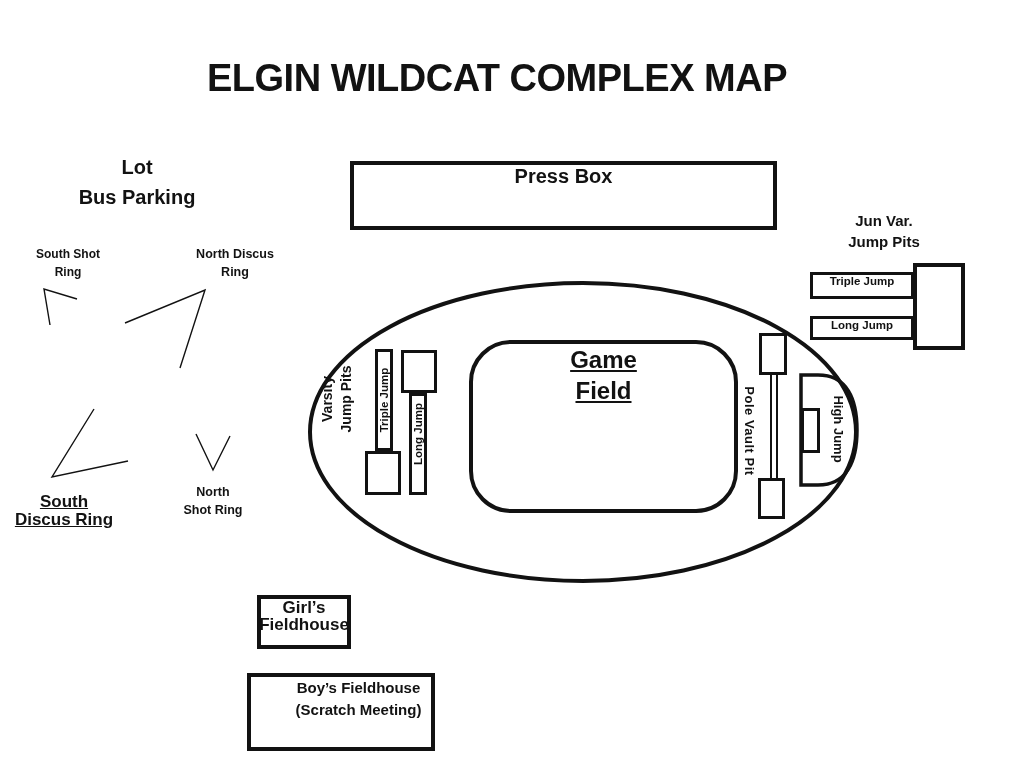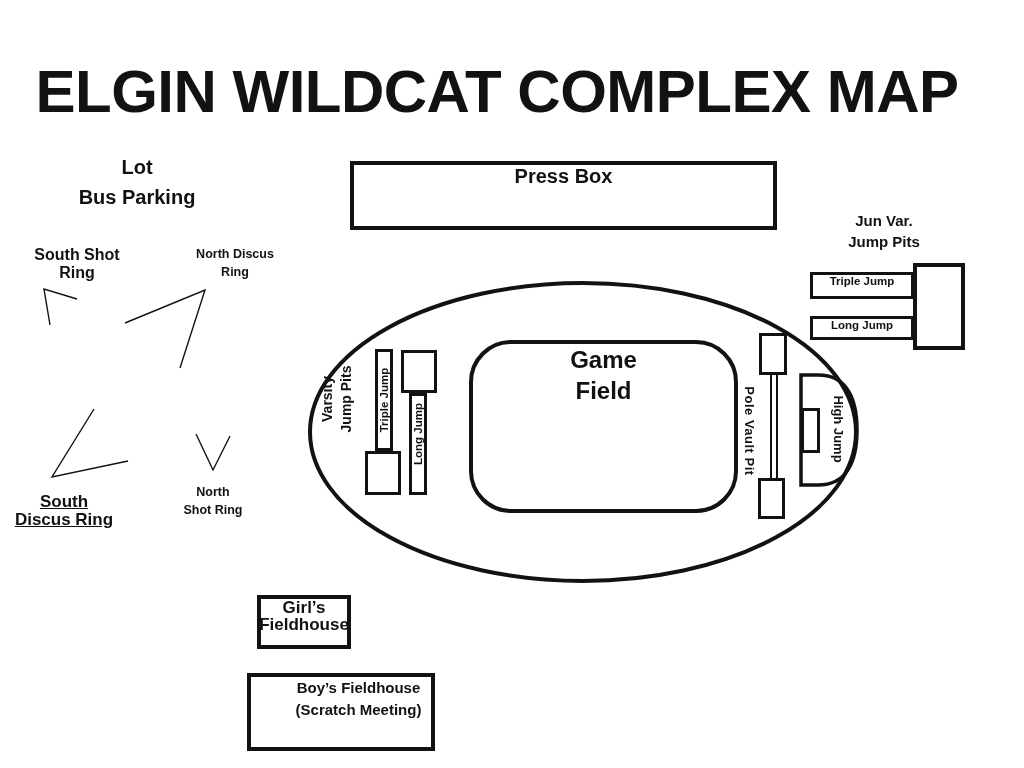--- a/index.html
+++ b/index.html
@@ -19,21 +19,21 @@
     position:absolute;font-weight:bold;text-align:center;white-space:nowrap;
   }
   .center-x{transform:translateX(-50%);}
   .rot{
     position:absolute;font-weight:bold;white-space:nowrap;text-align:center;
     transform:translate(-50%,-50%) rotate(-90deg);
   }
   .rot.cw{transform:translate(-50%,-50%) rotate(90deg);}
   .line{display:block;}
   svg{position:absolute;left:0;top:0;}
-  #title{top:57px;left:497px;transform:translateX(-50%);font-size:60px;font-weight:bold;letter-spacing:-0.5px;white-space:nowrap;}
+  #title{top:57px;left:497px;transform:translateX(-50%);font-size:38px;font-weight:bold;letter-spacing:-0.5px;white-space:nowrap;}
 </style>
 </head>
 <body>
 
 <div id="stage">
 
   <svg width="1024" height="768" viewBox="0 0 1024 768">
     <ellipse cx="583" cy="432" rx="273" ry="149" fill="none" stroke="#121212" stroke-width="4"></ellipse>
     <path d="M801,375 L818,375 C847,375 857,399 857,430 C857,461 847,485 818,485 L801,485 Z" fill="none" stroke="#121212" stroke-width="3.5"></path>
     <polyline points="77,299 44,289 50,325" fill="none" stroke="#121212" stroke-width="1.4"></polyline>
@@ -69,34 +69,34 @@
     <span class="line">Varsity</span>
     <span class="line">Jump Pits</span>
   </div>
   <div class="box thin" style="left:375px;top:349px;width:18px;height:102px;"></div>
   <div class="box thin" style="left:365px;top:451px;width:36px;height:44px;"></div>
   <div class="rot" style="left:384px;top:400px;font-size:11.5px;">Triple Jump</div>
   <div class="box thin" style="left:401px;top:350px;width:36px;height:43px;"></div>
   <div class="box thin" style="left:409px;top:393px;width:18px;height:102px;"></div>
   <div class="rot" style="left:418px;top:434px;font-size:11.5px;">Long Jump</div>
 
-  <div class="box" style="left:469px;top:340px;width:269px;height:173px;border-radius:42px;font-size:24px;line-height:31px;">
+  <div class="box" style="left:469px;top:340px;width:269px;height:173px;border-radius:42px;font-size:24px;line-height:31px;text-decoration:underline;">
     <span class="line">Game</span>
     <span class="line">Field</span>
   </div>
 
   <div class="box thin" style="left:759px;top:333px;width:28px;height:42px;"></div>
   <div class="abs" style="left:770px;top:375px;width:8px;height:103px;box-sizing:border-box;border-left:2px solid #121212;border-right:2px solid #121212;"></div>
   <div class="box thin" style="left:758px;top:478px;width:27px;height:41px;"></div>
   <div class="rot cw" style="left:749px;top:431px;font-size:13px;letter-spacing:0.5px;">Pole Vault Pit</div>
 
   <div class="box thin" style="left:801px;top:408px;width:19px;height:45px;"></div>
   <div class="rot cw" style="left:838px;top:429px;font-size:13px;">High Jump</div>
 
-  <div class="lbl center-x" style="left:77px;top:246px;font-size:16px;line-height:17.5px;">
+  <div class="lbl center-x" style="left:68px;top:246px;font-size:12px;line-height:17.5px;">
     <span class="line">South Shot</span>
     <span class="line">Ring</span>
   </div>
   <div class="lbl center-x" style="left:235px;top:246px;font-size:12.5px;line-height:17.5px;">
     <span class="line">North Discus</span>
     <span class="line">Ring</span>
   </div>
   <div class="lbl center-x" style="left:64px;top:493px;font-size:17px;line-height:17.5px;text-decoration:underline;">
     <span class="line">South</span>
     <span class="line">Discus Ring</span>

